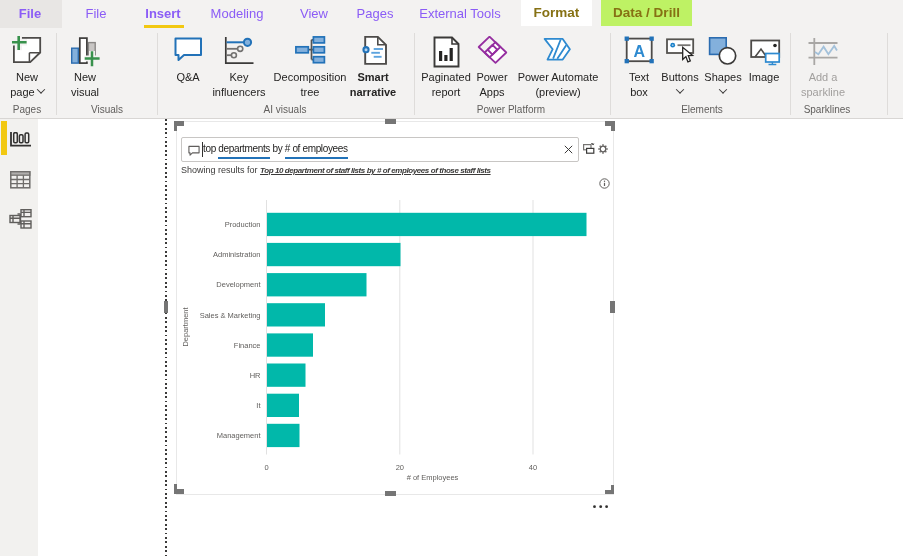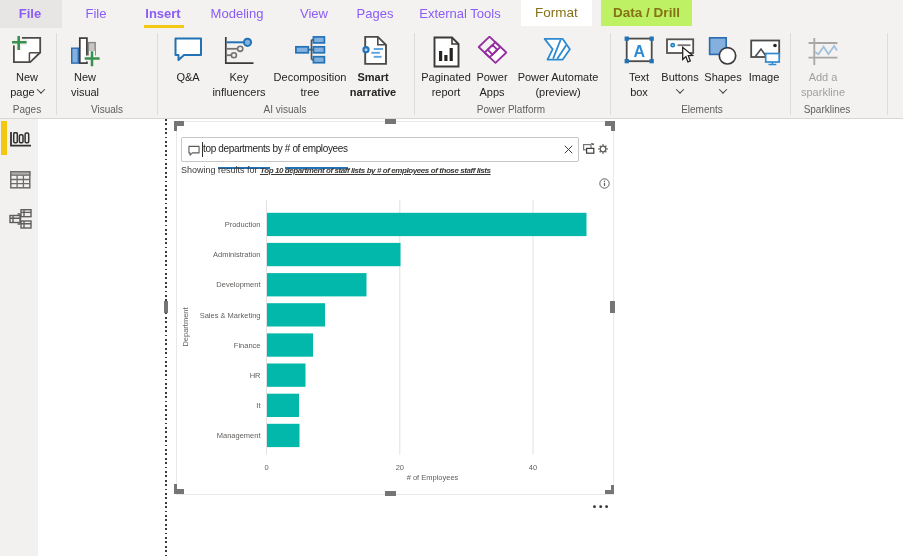--- a/index.html
+++ b/index.html
@@ -17,37 +17,37 @@
   
   #side{left:0;top:119px;width:38px;height:437px;background:#f2f1ef;}
   
   #canvas{left:38px;top:119px;width:865px;height:437px;background:#fff;}
   #guide{left:165px;top:119px;width:2px;height:437px;background:repeating-linear-gradient(to bottom,#3b3a39 0 1.8px,transparent 1.8px 4.4px);}
   #visual{left:176px;top:121px;width:436px;height:372px;background:#fff;border:1px solid #e8e8e8;}
   .handle{position:absolute;background:#757575;}
   
   #qbox{left:181px;top:137px;width:396px;height:23px;border:1px solid #c8c6c4;border-radius:2px;background:#fff;}
   #qtext{left:203px;top:142.5px;font-size:10px;letter-spacing:-0.35px;color:#252423;white-space:nowrap;}
-  .qu{border-bottom:2px solid #2272b8;padding-bottom:13px;}
+  .qu{border-bottom:2px solid #2272b8;padding-bottom:3px;}
   #showing{left:181px;top:165px;font-size:9px;color:#3b3a39;white-space:nowrap;}
   #showing i{font-size:8px;font-weight:bold;text-decoration:underline;letter-spacing:-0.42px;}
 </style>
 </head>
 <body>
 <div id="tabs" class="abs">
   <div class="tab" style="left:0px;width:62px;background:#e8e6e4;"></div>
   <div class="tab" style="left:8px;width:44px;font-weight:bold;">File</div>
   <div class="tab" style="left:71px;width:50px;">File</div>
   <div class="tab" style="left:138px;width:50px;font-weight:bold;">Insert</div>
   <div class="abs" style="left:144px;top:25px;width:40px;height:3px;background:#f2c811;"></div>
   <div class="tab" style="left:207px;width:60px;">Modeling</div>
   <div class="tab" style="left:289px;width:50px;">View</div>
   <div class="tab" style="left:350px;width:50px;">Pages</div>
   <div class="tab" style="left:419px;width:82px;">External Tools</div>
-  <div class="tab" style="left:521px;width:71px;background:#fff;height:26px;line-height:26px;color:#867114;font-weight:normal;font-size:13.5px;">Format</div>
+  <div class="tab" style="left:521px;width:71px;background:#fff;height:26px;line-height:26px;color:#867114;font-weight:bold;font-size:13.5px;">Format</div>
   <div class="tab" style="left:601px;width:91px;background:#bef264;height:26px;line-height:26px;color:#867114;font-weight:bold;font-size:13.5px;">Data / Drill</div>
 </div>
 <div id="ribbon" class="abs">
   <div class="sep" style="left:56px;"></div>
   <div class="sep" style="left:157px;"></div>
   <div class="sep" style="left:414px;"></div>
   <div class="sep" style="left:610px;"></div>
   <div class="sep" style="left:790px;"></div>
   <div class="sep" style="left:887px;"></div>
 

